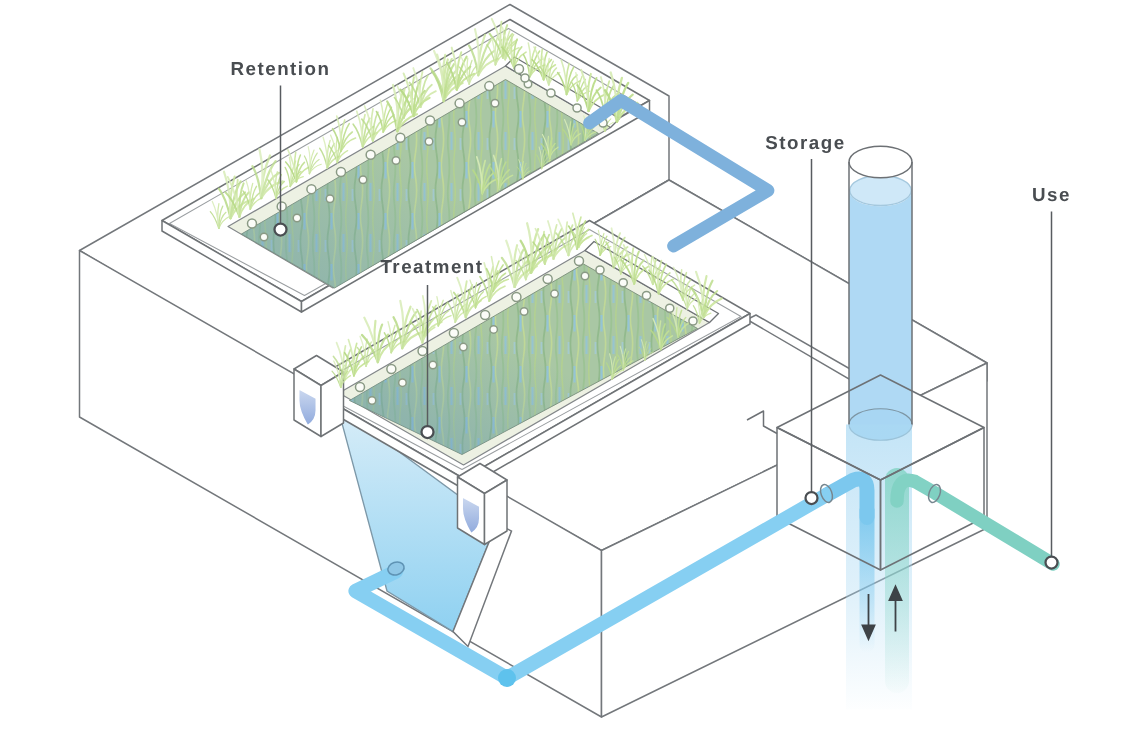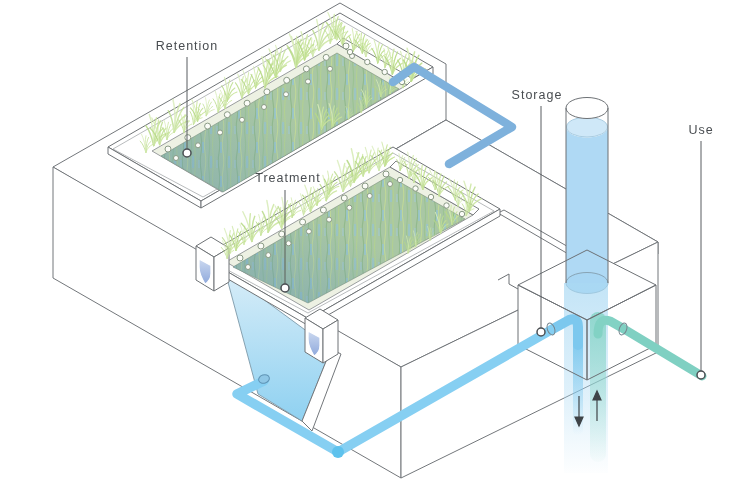--- a/index.html
+++ b/index.html
@@ -1,17 +1,17 @@
 <!DOCTYPE html>
 <html><head>
 <meta charset="utf-8">
 <style>
   html,body{margin:0;padding:0;background:#ffffff;}
   .canvas{width:750px;height:504px;position:relative;background:#fff;overflow:hidden;
-          font-family:"Liberation Sans", sans-serif;}
+          font-family:"Liberation Sans", sans-serif;font-weight:bold;}
   svg{display:block;}
   text.lbl{font-family:"Liberation Sans", sans-serif;font-size:12.5px;letter-spacing:1px;
            fill:#494d51;}
 </style>
 </head>
 <body>
 
 <div class="canvas">
 <svg width="750" height="504" viewBox="0 0 750 504">
   <defs>

